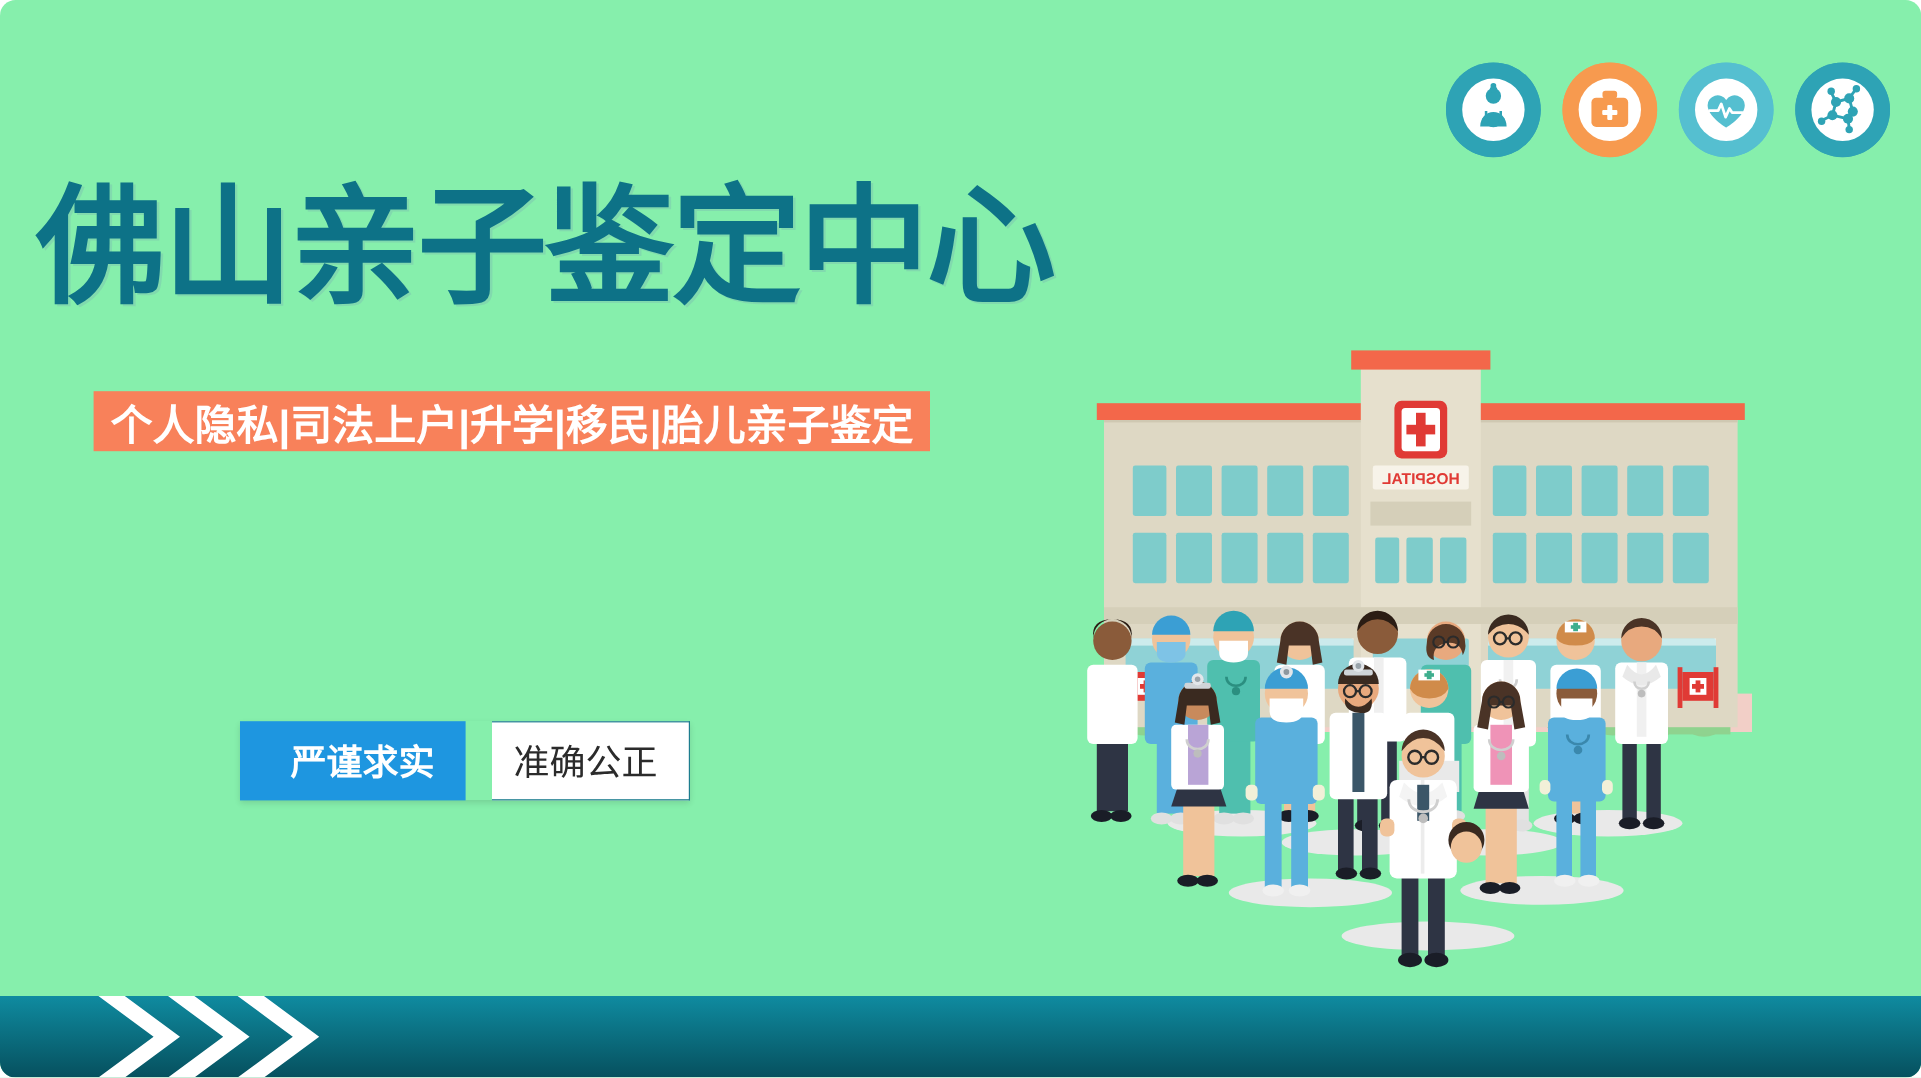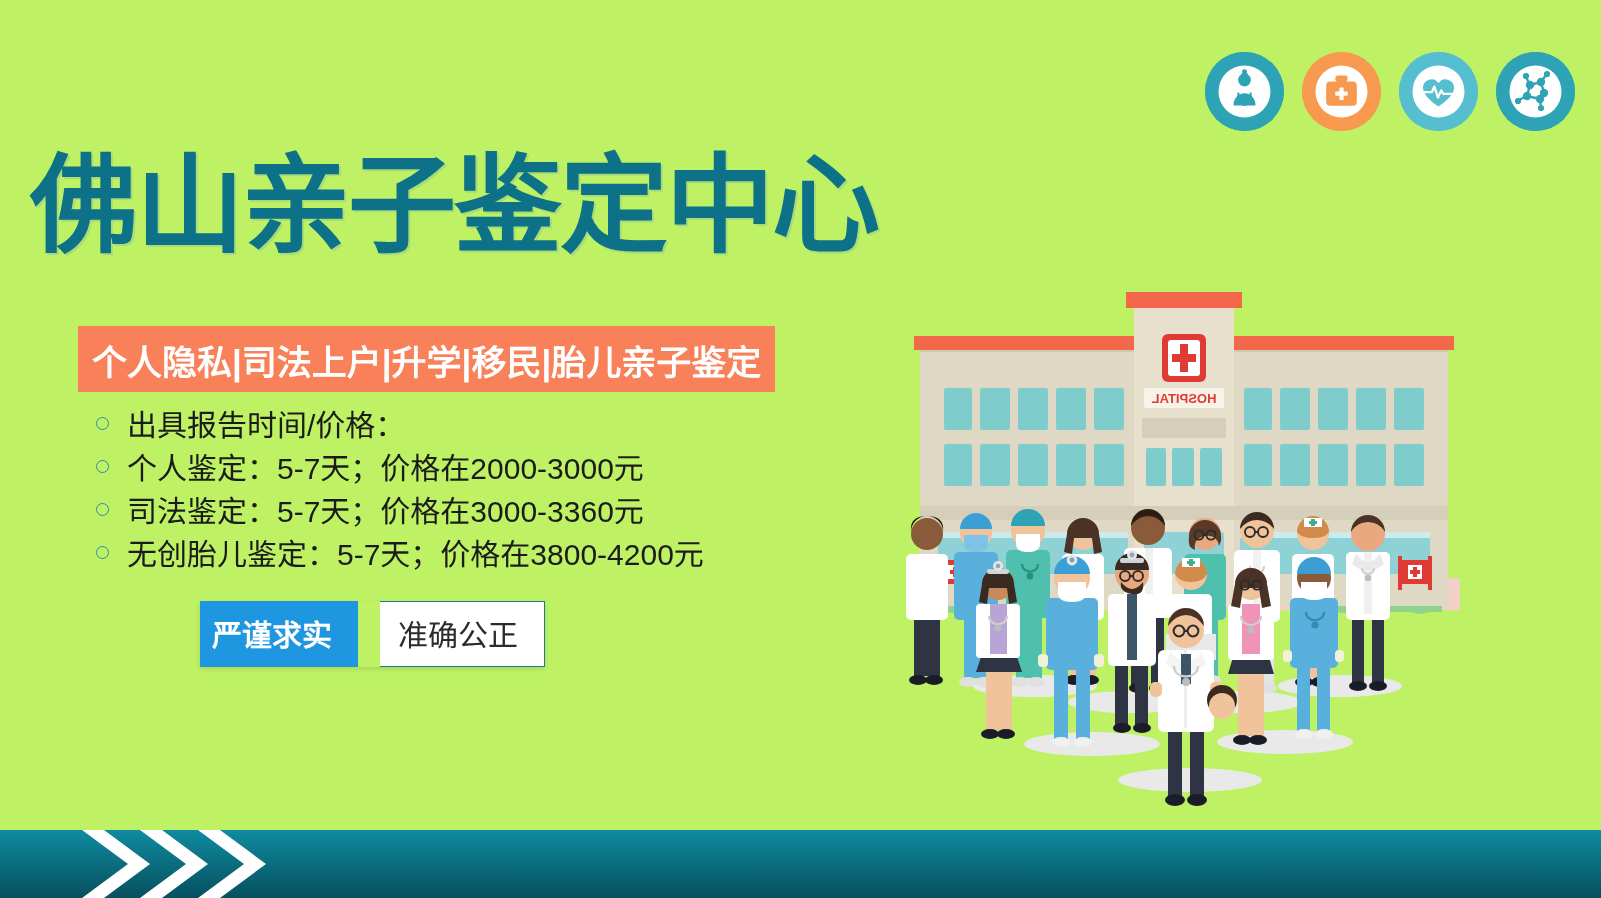--- a/index.html
+++ b/index.html
@@ -8,22 +8,23 @@
     padding: 0;
     background: #ffffff;
   }
   body {
     font-family: "Liberation Sans", "DejaVu Sans", sans-serif;
   }
   #slide {
     position: relative;
     width: 1601px;
     height: 898px;
-    background: #bef264;
+    background: #86efac;
     overflow: hidden;
+    border-radius: 13px;
   }
 
   
   .icon-row {
     position: absolute;
     top: 52px;
     left: 1205px;
     display: flex;
     gap: 18px;
     align-items: center;
@@ -51,21 +52,21 @@
     white-space: nowrap;
     color: #0d7287;
     text-shadow: 2px 2px 0 rgba(120,170,180,0.30);
   }
 
   
   .sub-banner {
     position: absolute;
     left: 78px;
     top: 326px;
-    height: 66px;
+    height: 50px;
     padding: 0 14px;
     display: flex;
     align-items: center;
     background: #f8815a;
     color: #ffffff;
     font-size: 35px;
     font-weight: bold;
     letter-spacing: 0px;
     white-space: nowrap;
     box-sizing: border-box;
@@ -109,21 +110,21 @@
     top: 601px;
     display: flex;
     align-items: stretch;
     box-shadow: 0 2px 5px rgba(0,0,0,0.12);
   }
   .slogan-blue {
     background: #1e96e0;
     color: #ffffff;
     font-size: 30px;
     font-weight: bold;
-    padding: 9px 26px 11px 12px;
+    padding: 9px 26px 11px 42px;
     white-space: nowrap;
     display: flex;
     align-items: center;
   }
   .slogan-white {
     background: #ffffff;
     color: #2b2b2b;
     font-size: 30px;
     padding: 9px 26px 11px 18px;
     white-space: nowrap;
@@ -224,38 +225,20 @@
         </g>
       </svg>
     </div>
 
   </div>
 
   <div class="main-title">佛山亲子鉴定中心</div>
 
   <div class="sub-banner">个人隐私|司法上户|升学|移民|胎儿亲子鉴定</div>
 
-  <div class="bullet-list">
-    <div class="bullet-row">
-      <span class="bullet-dot"></span>
-      <span class="bullet-text">出具报告时间/价格：</span>
-    </div>
-    <div class="bullet-row">
-      <span class="bullet-dot"></span>
-      <span class="bullet-text">个人鉴定：5-7天；价格在2000-3000元</span>
-    </div>
-    <div class="bullet-row">
-      <span class="bullet-dot"></span>
-      <span class="bullet-text">司法鉴定：5-7天；价格在3000-3360元</span>
-    </div>
-    <div class="bullet-row">
-      <span class="bullet-dot"></span>
-      <span class="bullet-text">无创胎儿鉴定：5-7天；价格在3800-4200元</span>
-    </div>
-  </div>
 
   <div class="slogan-wrap">
     <div class="slogan-blue">严谨求实</div>
     <div class="slogan-white">准确公正</div>
   </div>
 
   <div class="illustration">
     <svg width="610" height="530" viewBox="0 0 610 530" aria-hidden="true">
 
       <g>

